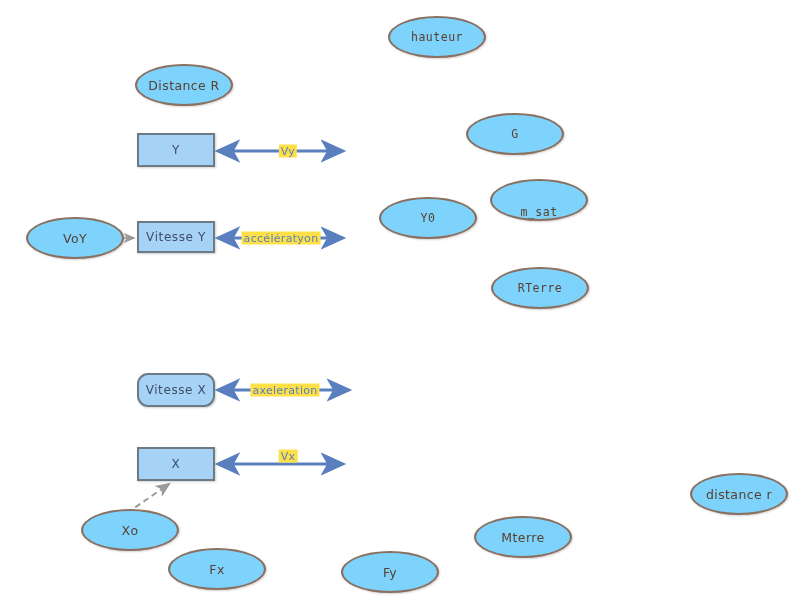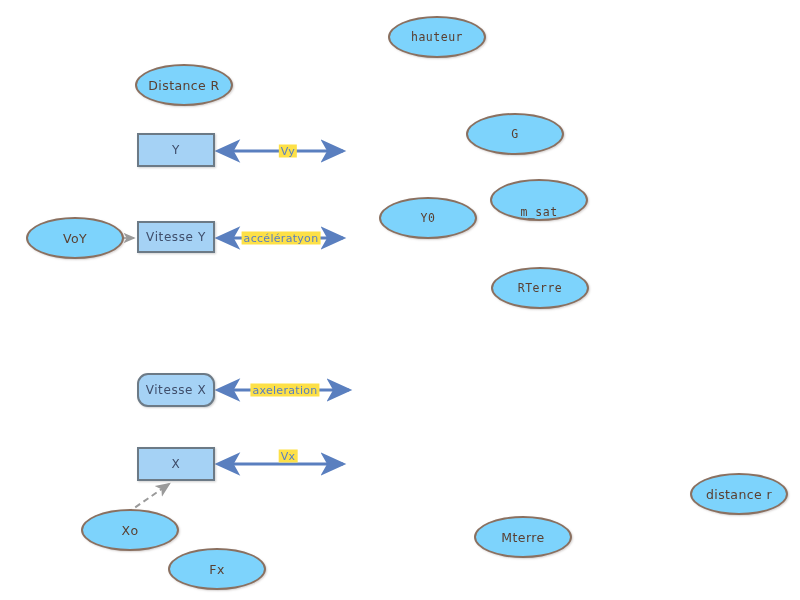--- a/index.html
+++ b/index.html
@@ -144,20 +144,23 @@
   </div>
   <div class="node-ellipse hand" style="left:26px;top:217px;width:98px;height:42px;text-align:center;">
     <span>VoY</span>
   </div>
   <div class="node-ellipse hand" style="left:81px;top:509px;width:98px;height:42px;">
     <span>Xo</span>
   </div>
   <div class="node-ellipse hand" style="left:168px;top:548px;width:98px;height:42px;align-items:center;">
     <span>Fx</span>
   </div>
+  <div class="node-ellipse hand" style="left:341px;top:551px;width:98px;height:42px;">
+    <span>Fy</span>
+  </div>
   <div class="node-ellipse hand" style="left:474px;top:516px;width:98px;height:42px;justify-content:center;">
     <span>Mterre</span>
   </div>
   <div class="node-ellipse hand" style="left:690px;top:473px;width:98px;height:42px;">
     <span>distance r</span>
   </div>
 
   <div class="edge-label" style="left:288px;top:151px;">Vy</div>
   <div class="edge-label" style="left:281px;top:238px;">accélératyon</div>
   <div class="edge-label" style="left:285px;top:390px;">axeleration</div>

